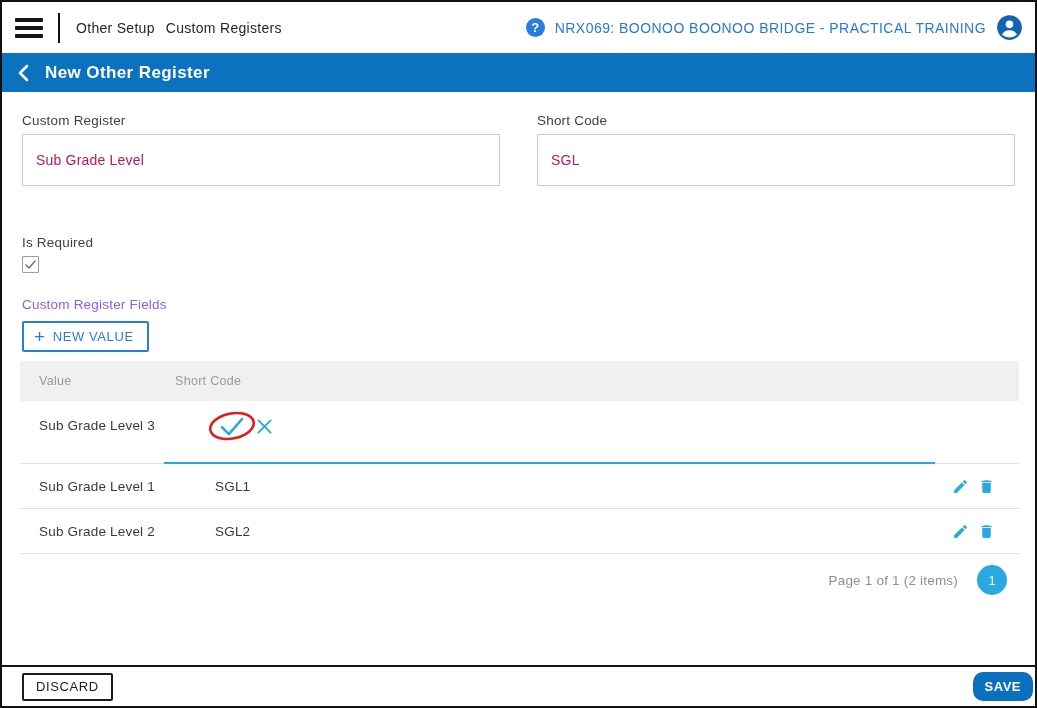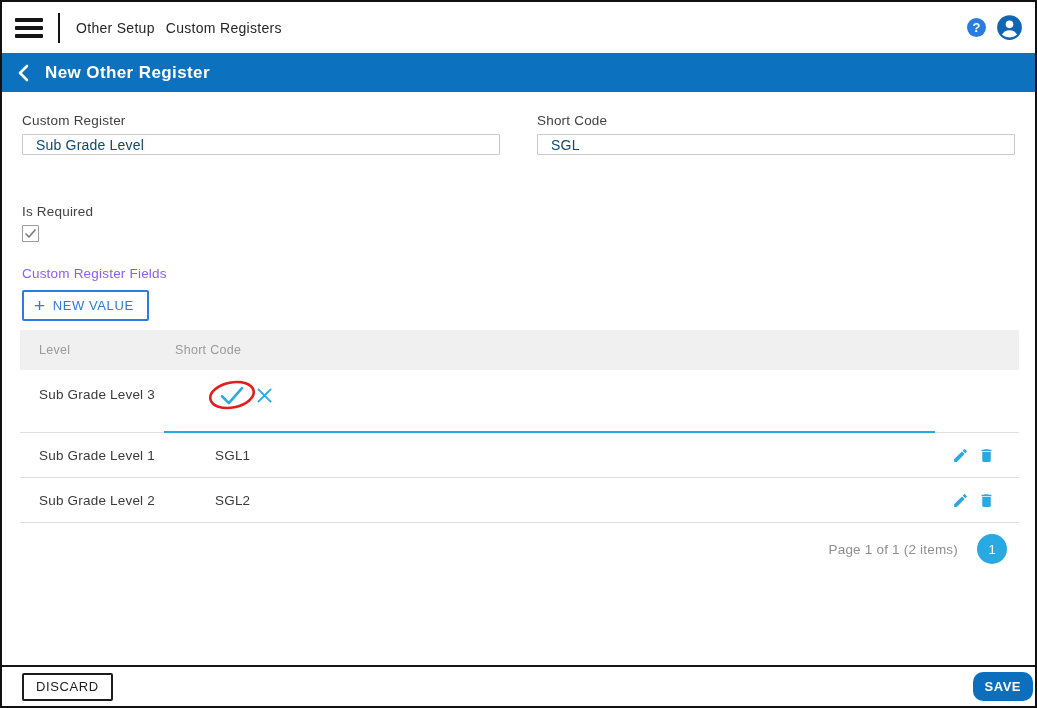--- a/index.html
+++ b/index.html
@@ -50,23 +50,23 @@
   }
   .back-btn { width: 16px; height: 18px; cursor: pointer; margin-right: 13px; display: block; }
   .page-title { font-size: 17px; font-weight: 600; letter-spacing: .4px; }
 
   
   .content { flex: 1 1 auto; position: relative; padding: 21px 20px 0 20px; }
   .field-label { font-size: 13.5px; color: #414141; letter-spacing: .2px; margin-bottom: 6px; }
   .form-row { display: flex; gap: 37px; }
   .form-col { width: 480px; }
   .text-input {
-    width: 100%; height: 21px;
+    width: 100%; height: 52px;
     border: 1px solid #c9c9c9; border-radius: 1px;
-    padding: 0 13px; font-size: 14px; color: #0c4a6e;
+    padding: 0 13px; font-size: 14px; color: #be185d;
     font-family: "Liberation Sans", sans-serif;
     letter-spacing: .2px; outline: none; background: #fff;
   }
   .is-required { margin-top: 49px; }
   .checkbox {
     margin-top: 5px;
     width: 17px; height: 17px;
     border: 1px solid #9c9c9c; border-radius: 1px;
     display: flex; align-items: center; justify-content: center;
     cursor: pointer; background: #fff;
@@ -151,20 +151,21 @@
         <span></span>
         <span></span>
     </div>
     <div class="topbar-divider"></div>
     <div class="breadcrumb">
       <span>Other Setup</span>
       <span>Custom Registers</span>
     </div>
     <div class="topbar-right">
       <div class="help-icon">?</div>
+      <span class="project-label">NRX069: BOONOO BOONOO BRIDGE - PRACTICAL TRAINING</span>
       <svg class="user-icon" viewBox="0 0 24 24">
         <circle cx="12" cy="12" r="11" fill="#1166b3"></circle>
         <circle cx="12" cy="9.2" r="3.4" fill="#fff"></circle>
         <path d="M12 14.4c-3.1 0-5.7 1.7-6.7 4.1a10.95 10.95 0 0 0 13.4 0c-1-2.4-3.6-4.1-6.7-4.1z" fill="#fff"></path>
       </svg>
     </div>
   </div>
 
   <div class="pagebar">
     <svg class="back-btn" viewBox="0 0 16 18">
@@ -196,21 +197,21 @@
     <div class="section-title">Custom Register Fields</div>
 
     <button class="new-value-btn">
       <span class="plus">+</span>
       <span>NEW VALUE</span>
     </button>
 
     
     <div class="table">
       <div class="t-head">
-        <div class="c1">Level</div>
+        <div class="c1">Value</div>
         <div class="c2">Short Code</div>
       </div>
 
       <div class="t-row editing">
         <div class="c1">Sub Grade Level 3</div>
         <div class="row-actions">
           <div class="confirm-wrap">
             <button class="icon-btn" style="width:34px;height:34px;">
               <svg width="30" height="30" viewBox="0 0 24 24">
                 <polyline points="4,13 9.5,18.5 20,6.5" fill="none" stroke="#29a9e2" stroke-width="2" stroke-linecap="round" stroke-linejoin="round"></polyline>

